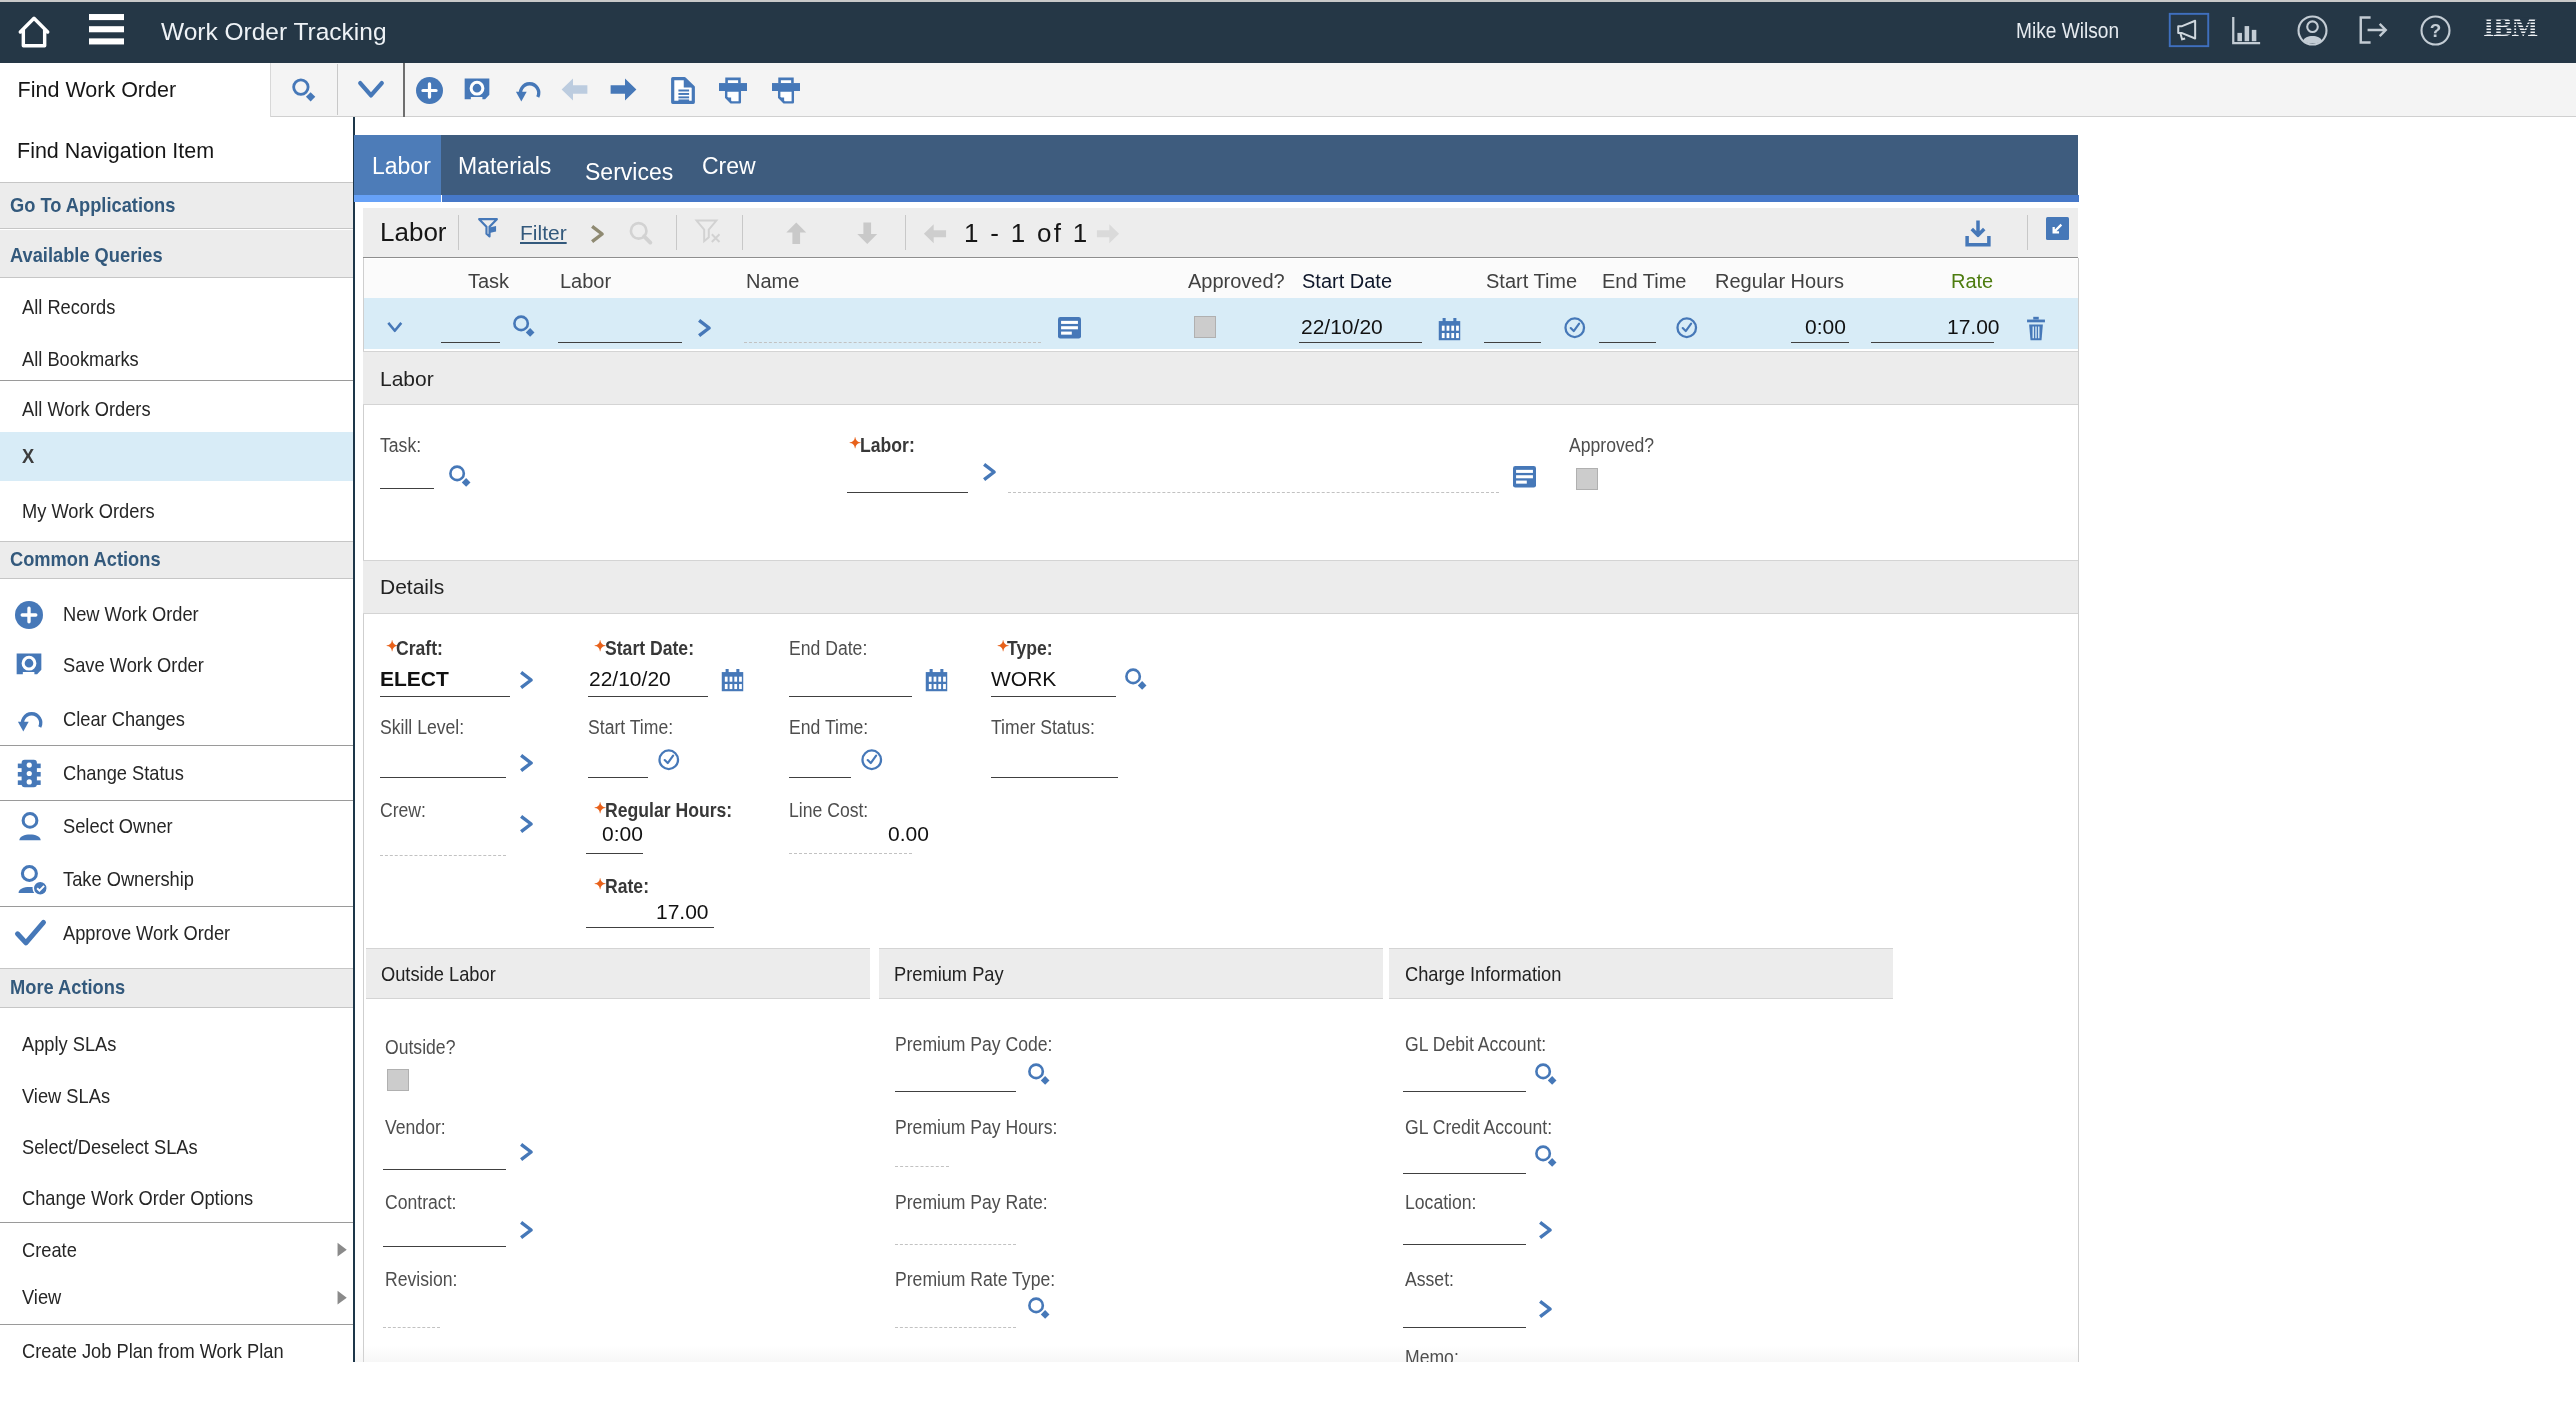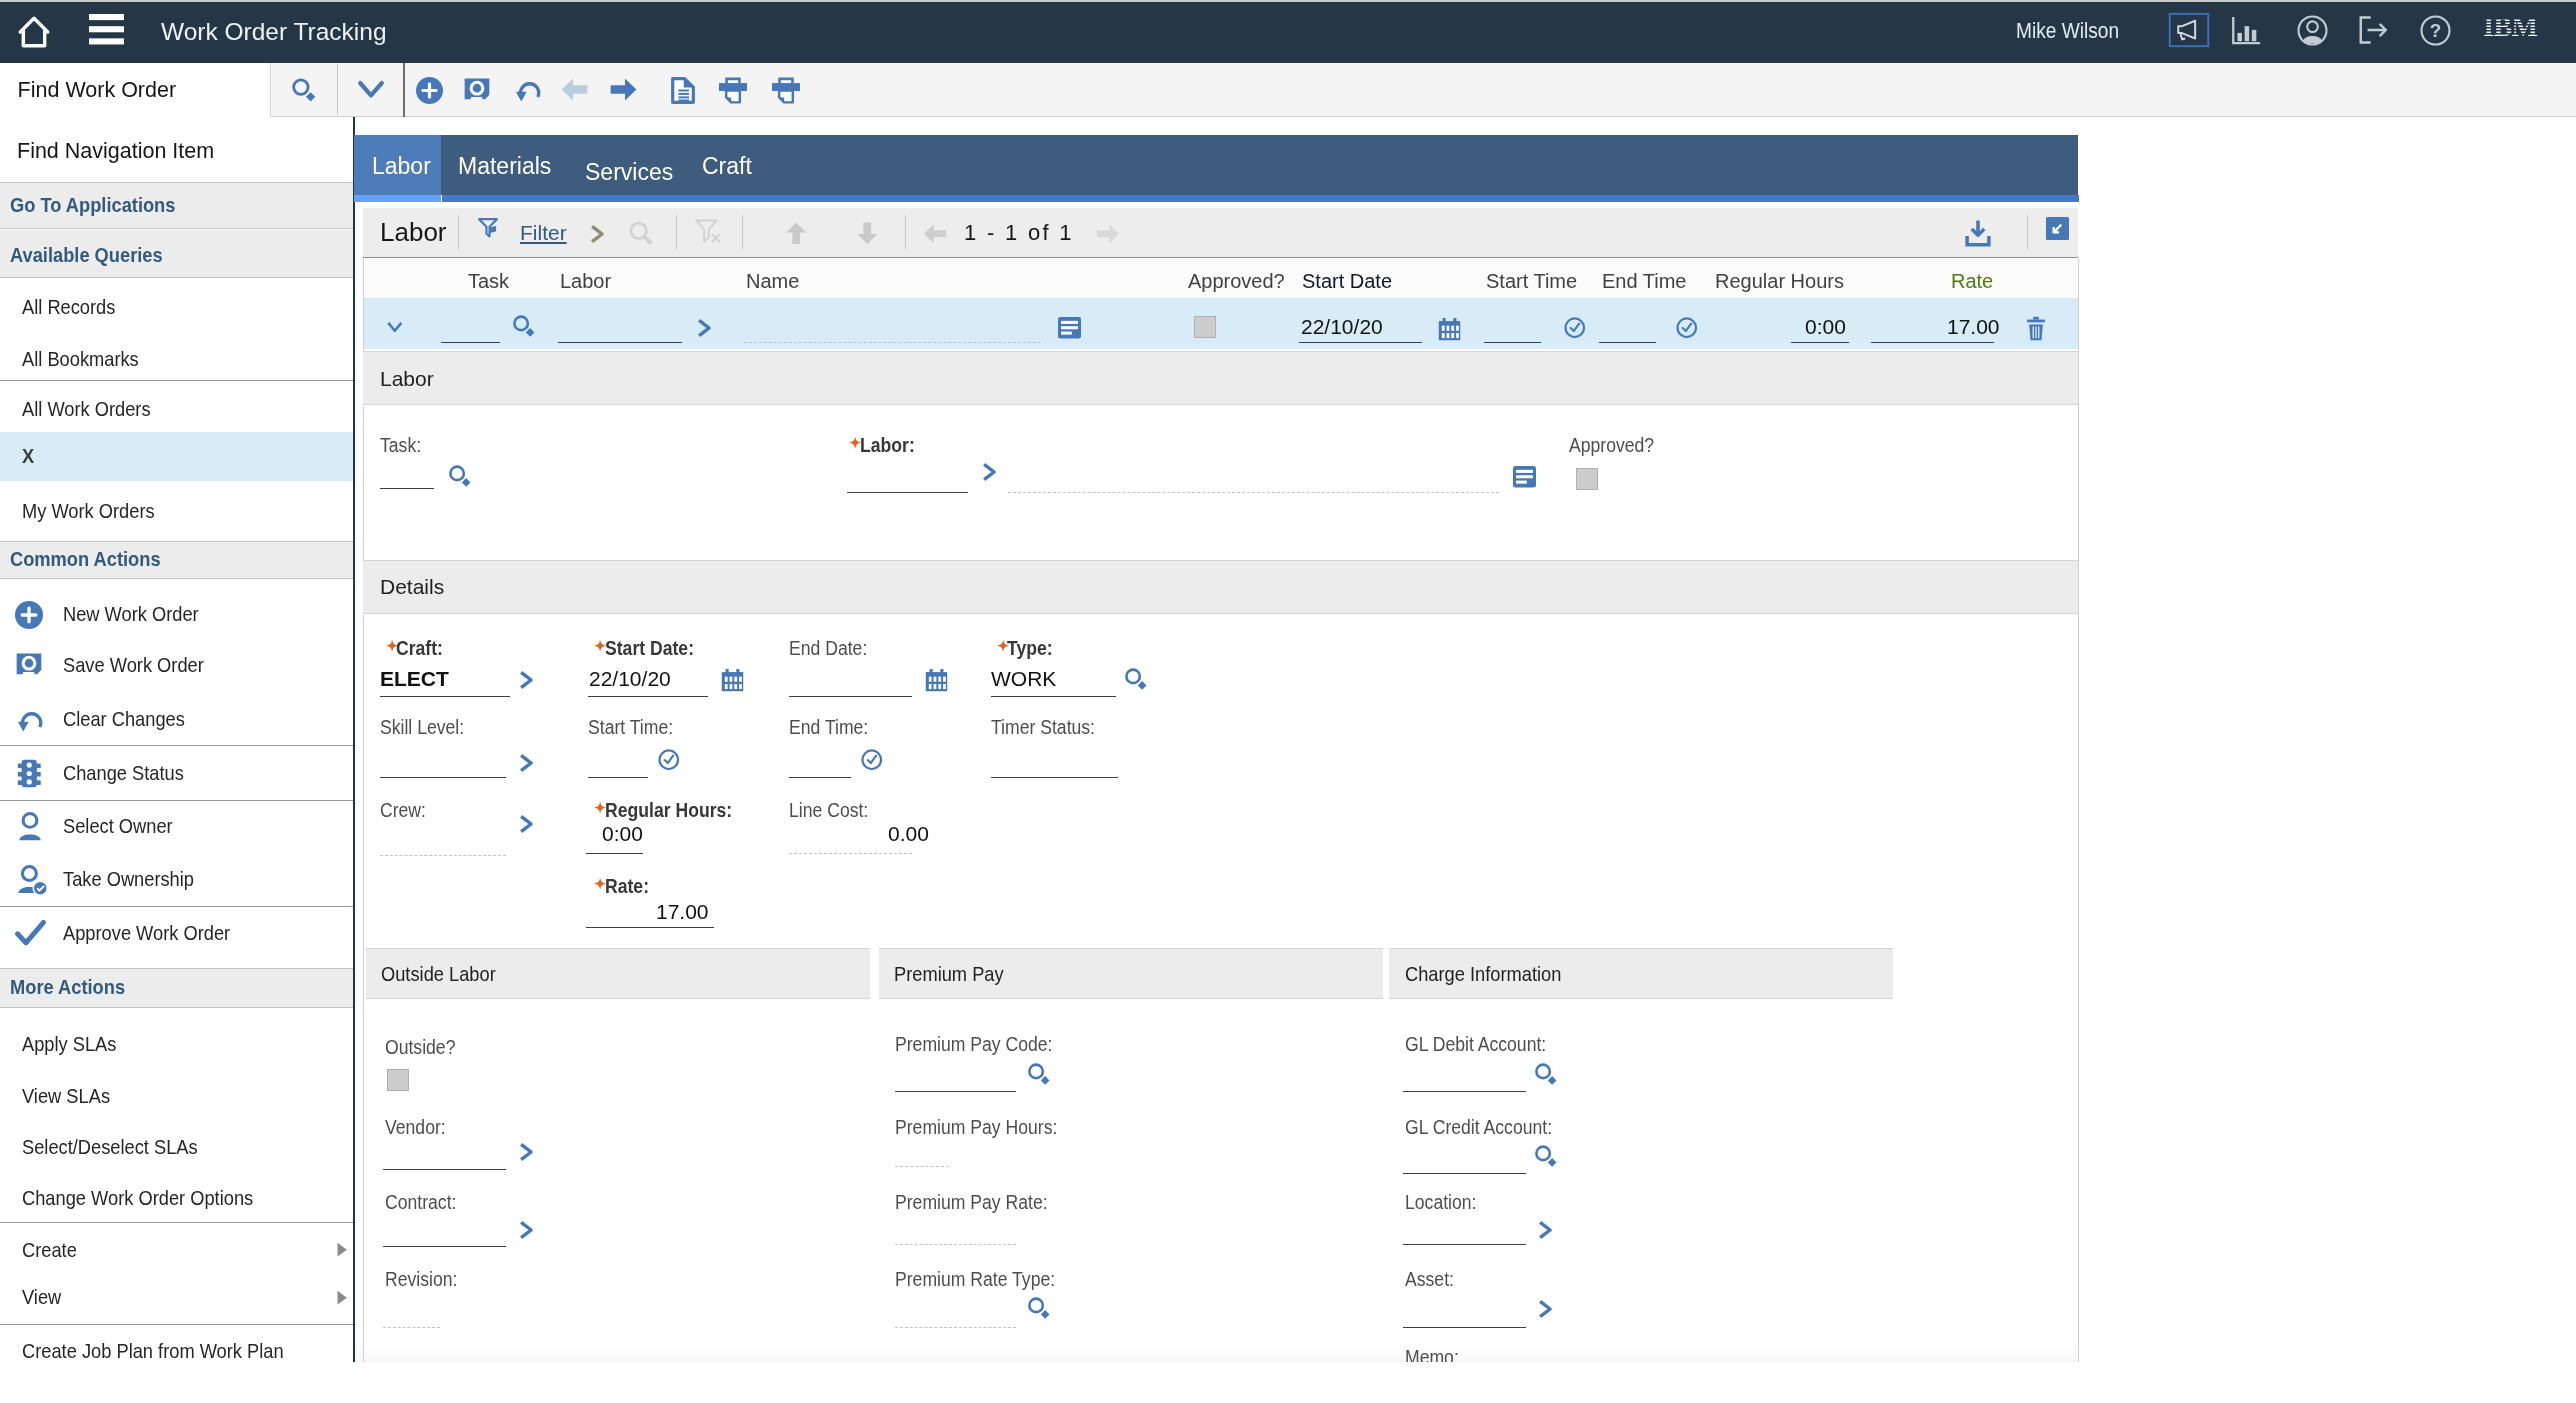--- a/index.html
+++ b/index.html
@@ -239,21 +239,21 @@
 <div class="t sideitem" style="left:21.5px;top:1351px;">Create Job Plan from Work Plan</div>
 <div class="t sideitem" style="left:21.5px;top:1392px;">Remove Work Plan</div>
 
 <div class="a" style="left:354px;top:135px;width:1724px;height:60px;background:#3e5c7e"></div>
 <div class="a" style="left:354px;top:135px;width:87px;height:60px;background:#4d7cb8"></div>
 <div class="a" style="left:442px;top:195px;width:1637px;height:7px;background:#4678c8"></div>
 <div class="a" style="left:354px;top:195px;width:87px;height:7px;background:#66a1f7"></div>
 <div class="t tabt" style="left:372px;top:166px;">Labor</div>
 <div class="t tabt" style="left:458px;top:166px;">Materials</div>
 <div class="t tabt" style="left:585px;top:172px;">Services</div>
-<div class="t tabt" style="left:702px;top:166px;">Craft</div>
+<div class="t tabt" style="left:702px;top:166px;">Crew</div>
 
 <div class="a" style="left:363px;top:208px;width:1715px;height:50px;background:#ededed;border-bottom:1.5px solid #8e8e8e"></div>
 <div class="t" style="left:380px;top:232px;color:#161616;font-size:26px;">Labor</div>
 <div class="vsep" style="left:458px;top:215px;height:35px;"></div>
 
 <svg style="left:478px;top:218px" width="20" height="20" viewBox="0 0 26 26">
   <path d="M1.5 1.5 H24.5 L15 11.5 V24 L11 20.5 V11.5 Z" fill="none" stroke="#4678b8" stroke-width="2.8" stroke-linejoin="round"></path>
   <path d="M15 12.5 L23.5 10.5 V17.5 L15 19.5 Z" fill="#4678b8"></path>
 </svg>
 <div class="t" style="left:520px;top:233px;color:#33597c;font-size:21px;text-decoration:underline;">Filter</div>
@@ -278,21 +278,21 @@
 </svg>
 
 <svg style="left:855px;top:221px" width="24.5" height="24.5" viewBox="0 0 32 32">
   <path d="M16 30 L29 17 L21 17 L21 2 L11 2 L11 17 L3 17 Z" fill="#c9c9c9"></path>
 </svg>
 <div class="vsep" style="left:905px;top:215px;height:35px;"></div>
 
 <svg style="left:922px;top:223px" width="26" height="21.5" viewBox="0 0 38 33">
   <path d="M17 2 L2 16.5 L17 31 L17 22 L36 22 L36 11 L17 11 Z" fill="#cecece"></path>
 </svg>
-<div class="t" style="left:964px;top:233px;color:#161616;font-size:22px;letter-spacing:2.3px;text-align:center;">1 - 1 of 1</div>
+<div class="t" style="left:964px;top:233px;color:#161616;font-size:26px;letter-spacing:2.3px;text-align:center;">1 - 1 of 1</div>
 
 <svg style="left:1095px;top:223px" width="26" height="21.5" viewBox="0 0 38 33">
   <path d="M21 2 L36 16.5 L21 31 L21 22 L2 22 L2 11 L21 11 Z" fill="#dadada"></path>
 </svg>
 
 <svg style="left:1964px;top:219px" width="28" height="28" viewBox="0 0 36 36">
   <path d="M18 2 L18 20 M10 13 L18 21 L26 13" fill="none" stroke="#4678b8" stroke-width="4.5" stroke-linejoin="round"></path>
   <path d="M4 22 L4 33 L32 33 L32 22" fill="none" stroke="#4678b8" stroke-width="4.5"></path>
 </svg>
 <div class="vsep" style="left:2027px;top:215px;height:35px;"></div>

